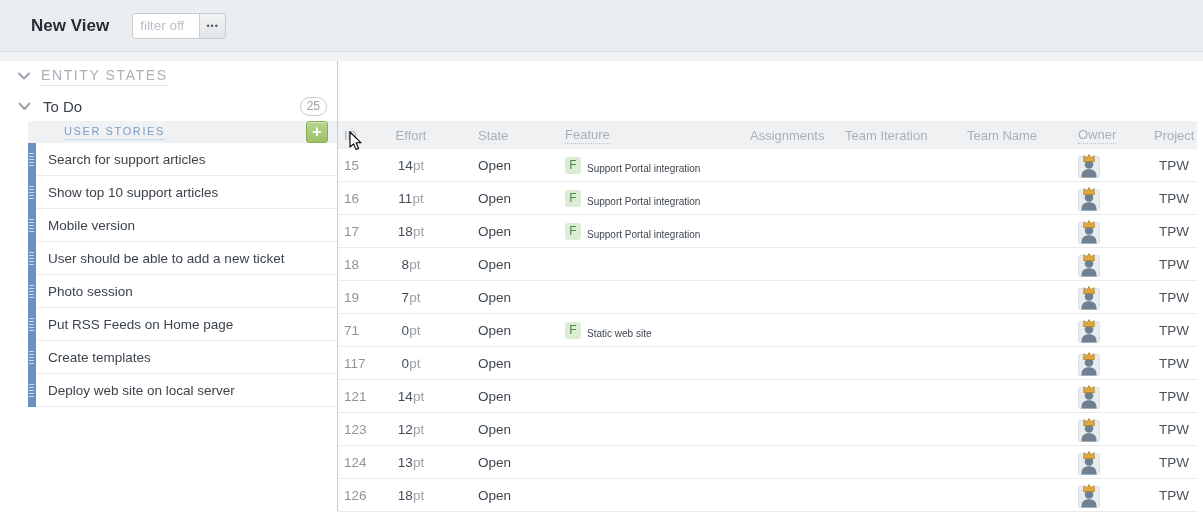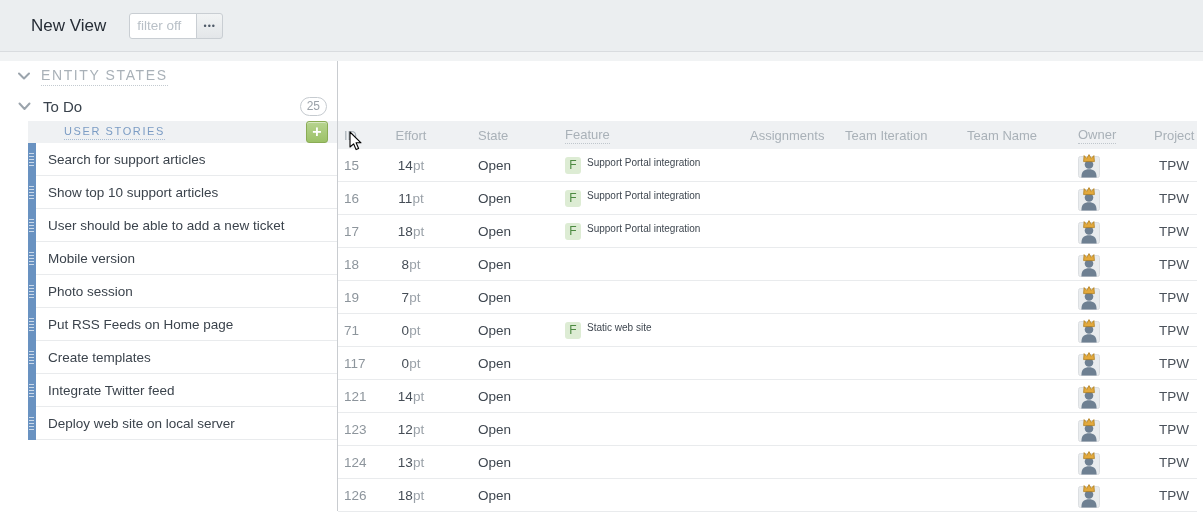--- a/index.html
+++ b/index.html
@@ -2,21 +2,21 @@
 <html><head>
 <meta charset="utf-8">
 <style>
   * { margin:0; padding:0; box-sizing:border-box; }
   html,body { width:1203px; height:512px; overflow:hidden; background:#fff;
     font-family:"Liberation Sans","DejaVu Sans",sans-serif; }
 
   
   .topbar { height:52px; background:#ebeef0; border-bottom:1px solid #d9dcdf;
     display:flex; align-items:center; }
-  .view-title { margin-left:31px; font-size:17px; font-weight:400; color:#262d36; }
+  .view-title { margin-left:31px; font-size:17px; font-weight:700; color:#262d36; }
   .filter-group { display:flex; margin-left:23px; }
   .filter-input { width:68px; height:26px; border:1px solid #c9ced3; border-radius:3px 0 0 3px;
     padding:0 7px; font-size:13.5px; color:#3c444d; background:#fff; outline:none;
     font-family:"Liberation Sans","DejaVu Sans",sans-serif; }
   .filter-input::placeholder { color:#b9c0c7; }
   .more-btn { width:27px; height:26px; margin-left:-1px; border:1px solid #c9ced3;
     border-radius:0 3px 3px 0; background:linear-gradient(#f2f4f5,#e3e6e9);
     font-size:9px; letter-spacing:1px; color:#4e5a68; display:flex; align-items:center;
     justify-content:center; cursor:pointer; }
   .substrip { height:9px; background:#f1f3f4; }
@@ -59,21 +59,21 @@
     padding-bottom:1px; }
   .thead .no-sort .hlabel { border-bottom:none; }
   .trow { height:33px; border-bottom:1px solid #e9ebed; display:flex; align-items:center;
     padding-left:6px; background:#fff; }
   .cell { flex:none; overflow:hidden; white-space:nowrap; }
   .c-id { width:34px; font-size:13.5px; color:#8d959c; }
   .c-effort { width:66px; text-align:center; font-size:13.5px; }
   .c-effort .num { color:#454d56; }
   .c-effort .unit { color:#9aa1a8; }
   .c-state { width:121px; padding-left:34px; font-size:13.5px; color:#3f4750; }
-  .c-feature { width:185px; display:flex; align-items:flex-start; }
+  .c-feature { width:185px; display:flex; align-items:flex-end; }
   .f-chip { width:16px; height:17px; border-radius:3px; background:#ddecd4; color:#4c8a41;
     font-size:12px; display:flex; align-items:center; justify-content:center; flex:none; }
   .f-name { margin-left:6px; font-size:10px; color:#3f4750; }
   .c-assign { width:95px; }
   .c-teamiter { width:122px; }
   .c-teamname { width:106px; }
   .c-owner { width:81px; padding-left:5px; display:flex; align-items:center; }
   .c-project { flex:1; text-align:right; padding-right:8px; font-size:13.5px; color:#4a515a; }
 
   .cursor-icon { position:absolute; left:349px; top:131px; z-index:50; pointer-events:none; }
@@ -121,41 +121,37 @@
           <div class="story-row">
             <span class="grip"></span>
             <span class="story-name">Search for support articles</span>
           </div>
           <div class="story-row">
             <span class="grip"></span>
             <span class="story-name">Show top 10 support articles</span>
           </div>
           <div class="story-row">
             <span class="grip"></span>
+            <span class="story-name">Mobile version</span>
+          </div>
+          <div class="story-row">
+            <span class="grip"></span>
             <span class="story-name">User should be able to add a new ticket</span>
           </div>
           <div class="story-row">
             <span class="grip"></span>
-            <span class="story-name">Mobile version</span>
-          </div>
-          <div class="story-row">
-            <span class="grip"></span>
             <span class="story-name">Photo session</span>
           </div>
           <div class="story-row">
             <span class="grip"></span>
             <span class="story-name">Put RSS Feeds on Home page</span>
           </div>
           <div class="story-row">
             <span class="grip"></span>
             <span class="story-name">Create templates</span>
-          </div>
-          <div class="story-row">
-            <span class="grip"></span>
-            <span class="story-name">Integrate Twitter feed</span>
           </div>
           <div class="story-row">
             <span class="grip"></span>
             <span class="story-name">Deploy web site on local server</span>
           </div>
         </div>
     </div>
 
     <div class="right-panel">
       <div class="spacer"></div>

